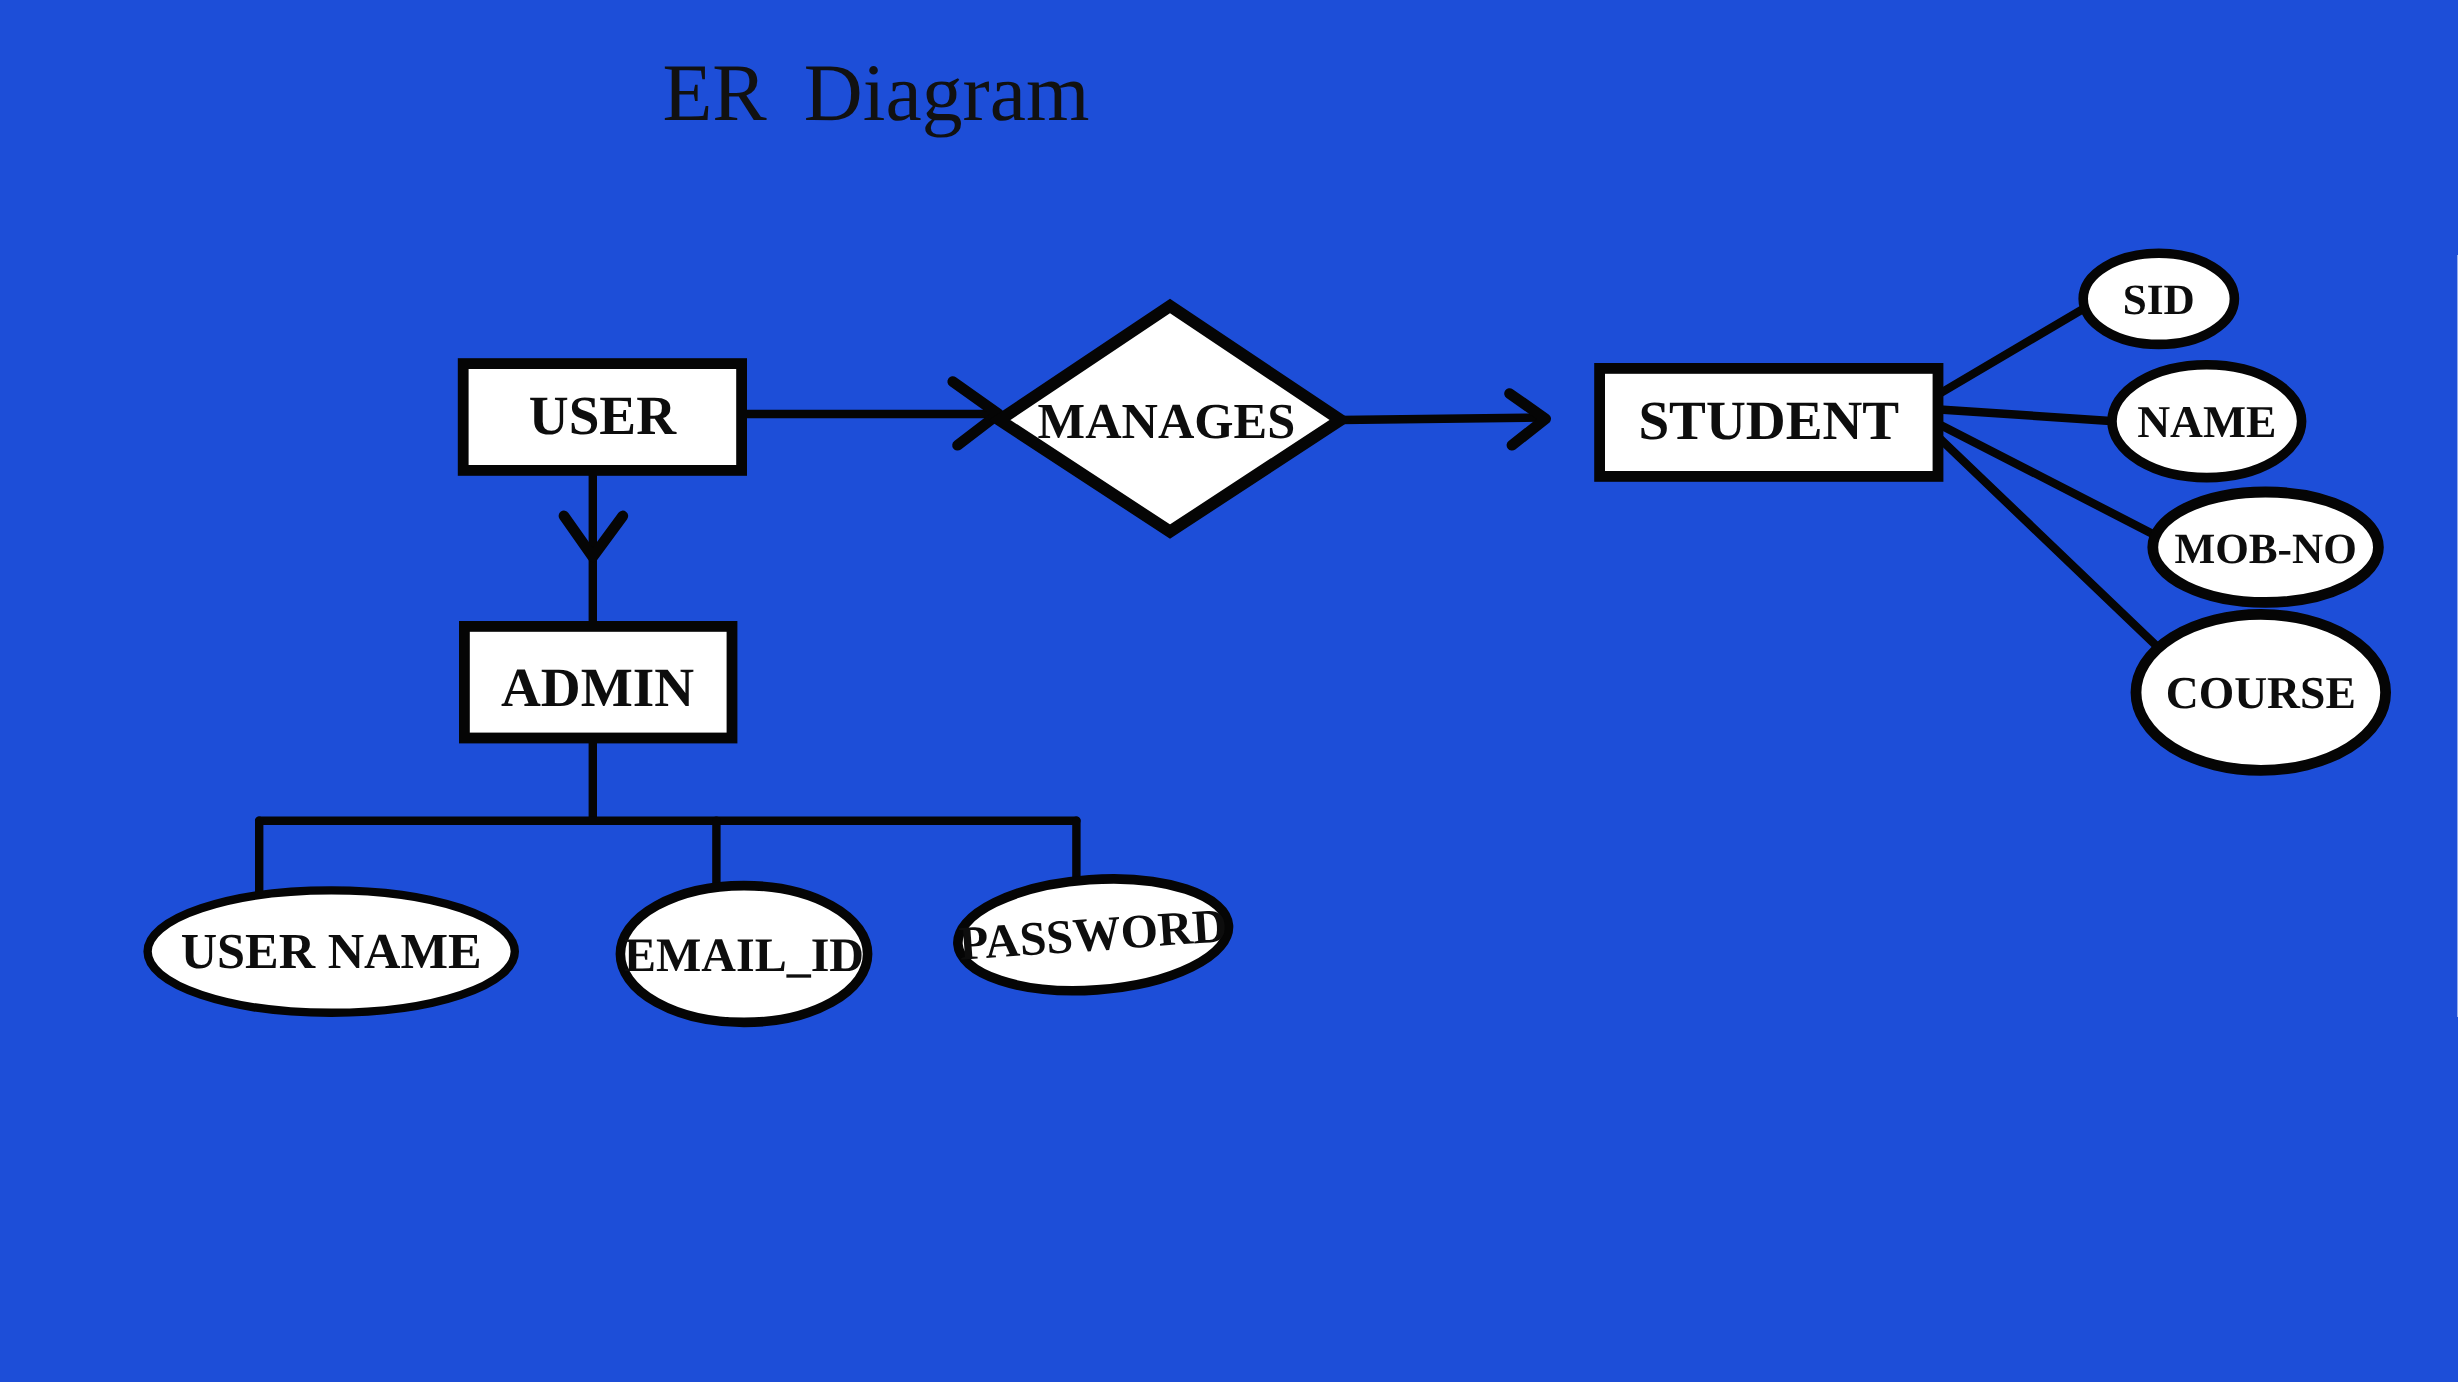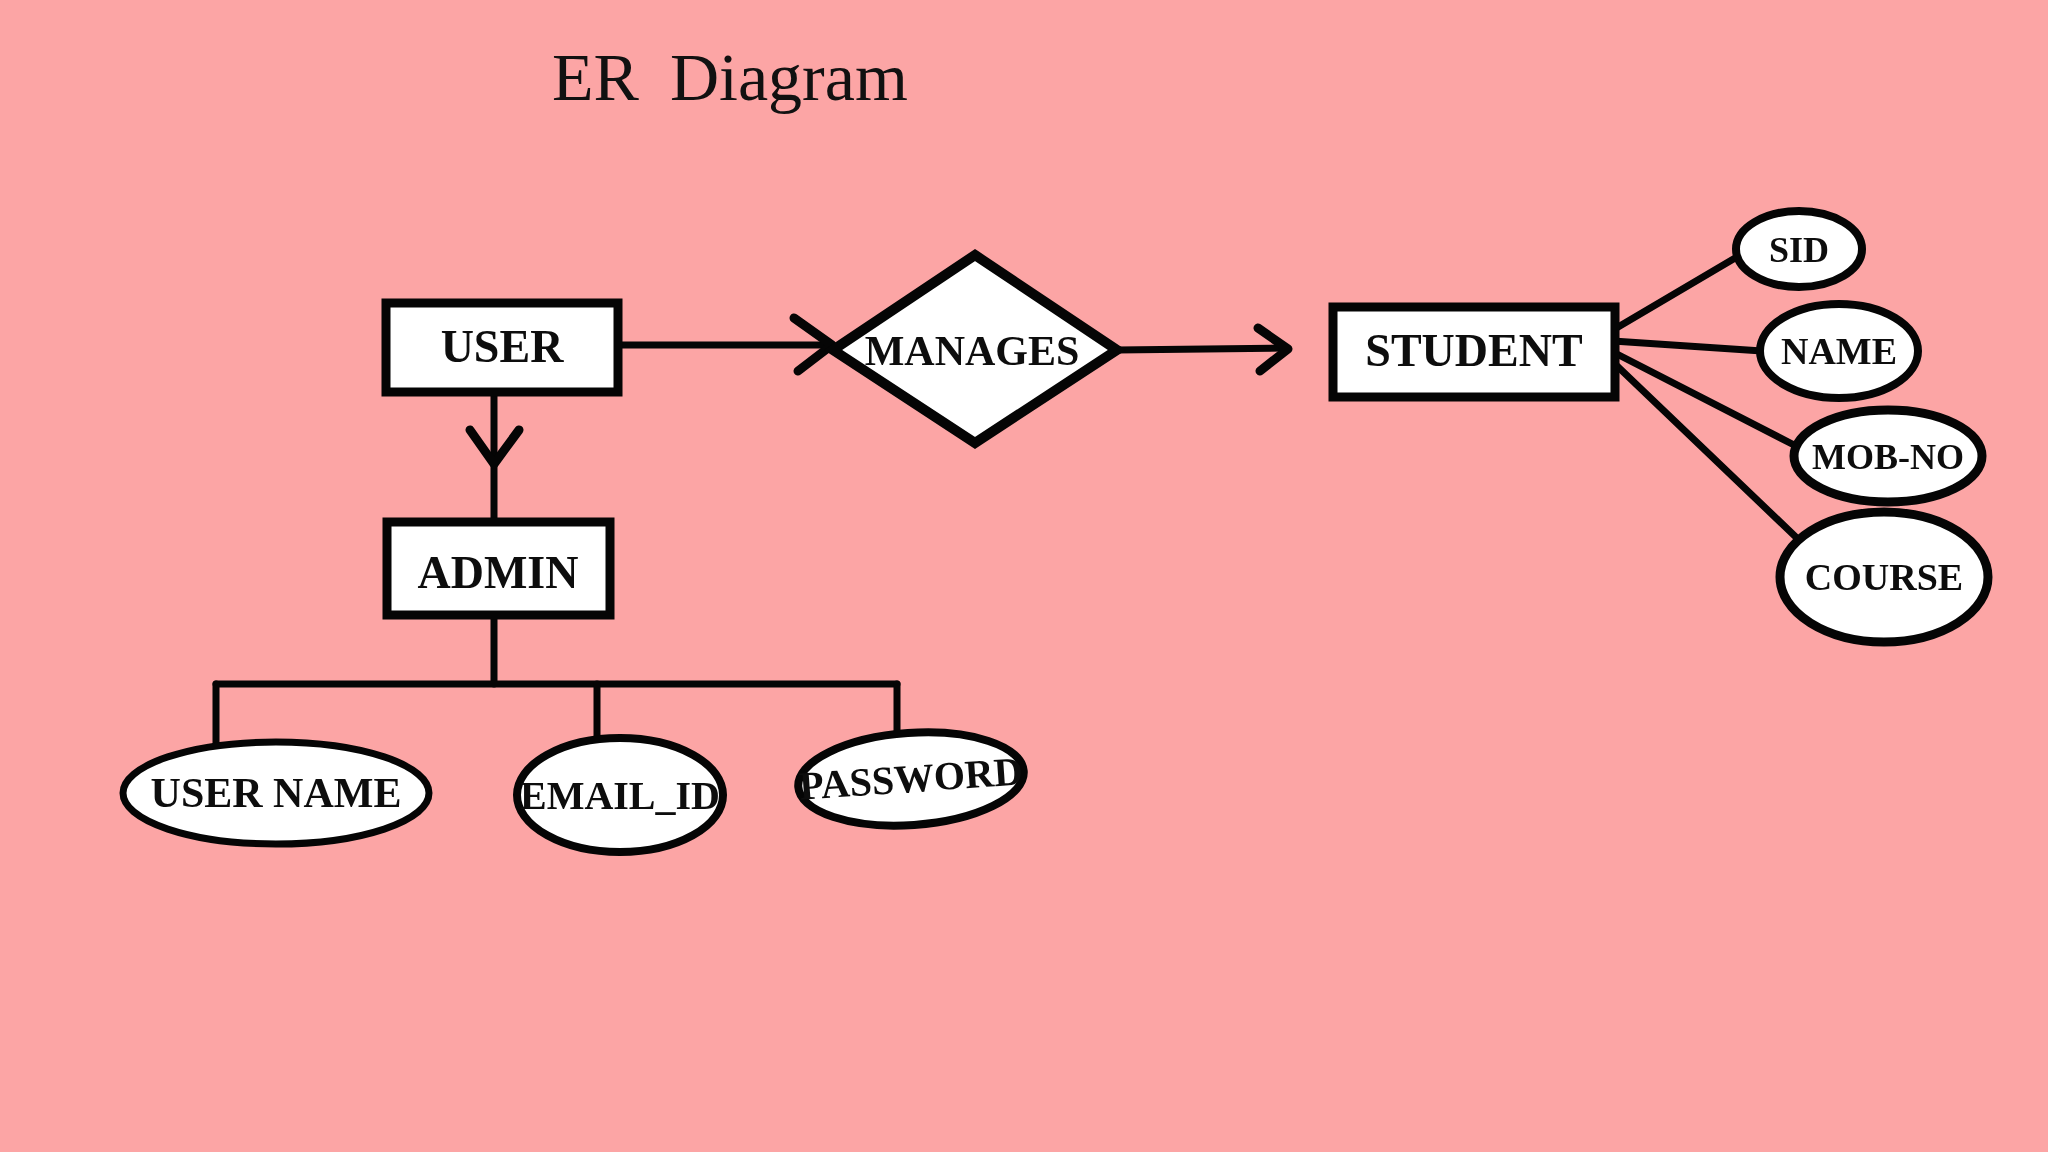--- a/index.html
+++ b/index.html
@@ -4,21 +4,21 @@
 <style>
   html, body {
     margin: 0;
     padding: 0;
     background: #ffffff;
   }
   .canvas-wrap {
     position: relative;
     width: 2048px;
     height: 1152px;
-    background: #fca5a5;
+    background: #1d4ed8;
     overflow: hidden;
   }
   svg { display: block; }
   .node-label {
     font-family: "Liberation Serif", "DejaVu Serif", serif;
     font-weight: bold;
     fill: #0d0d0d;
   }
   .title-label {
     font-family: "Liberation Serif", "DejaVu Serif", serif;

